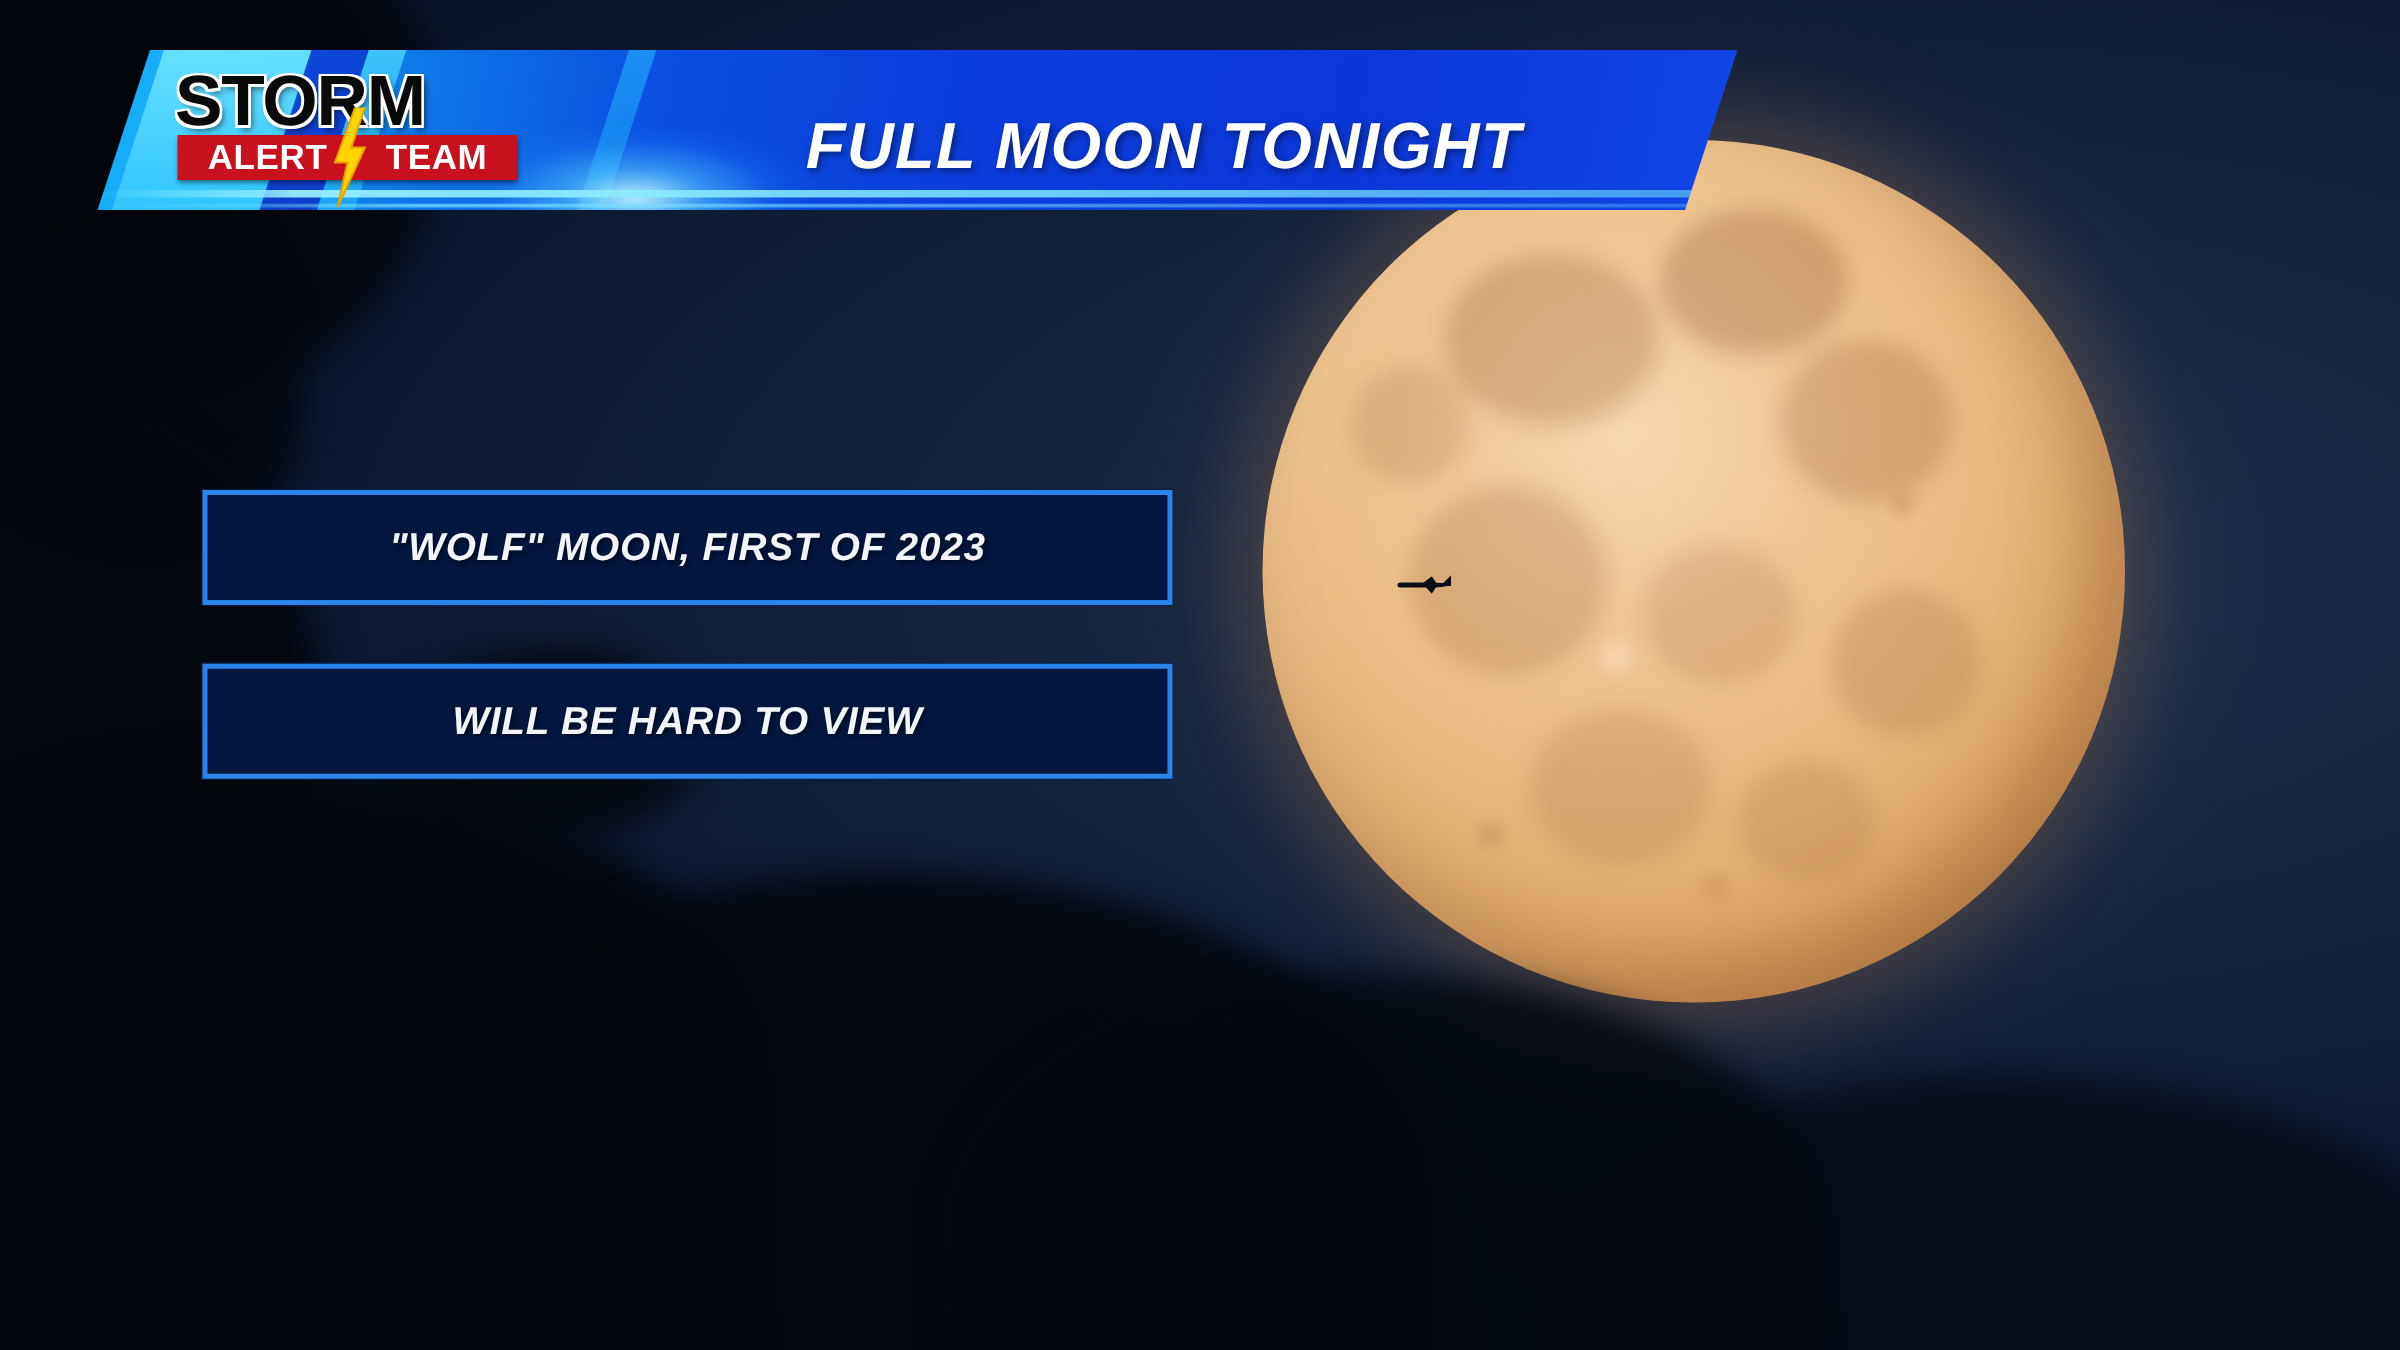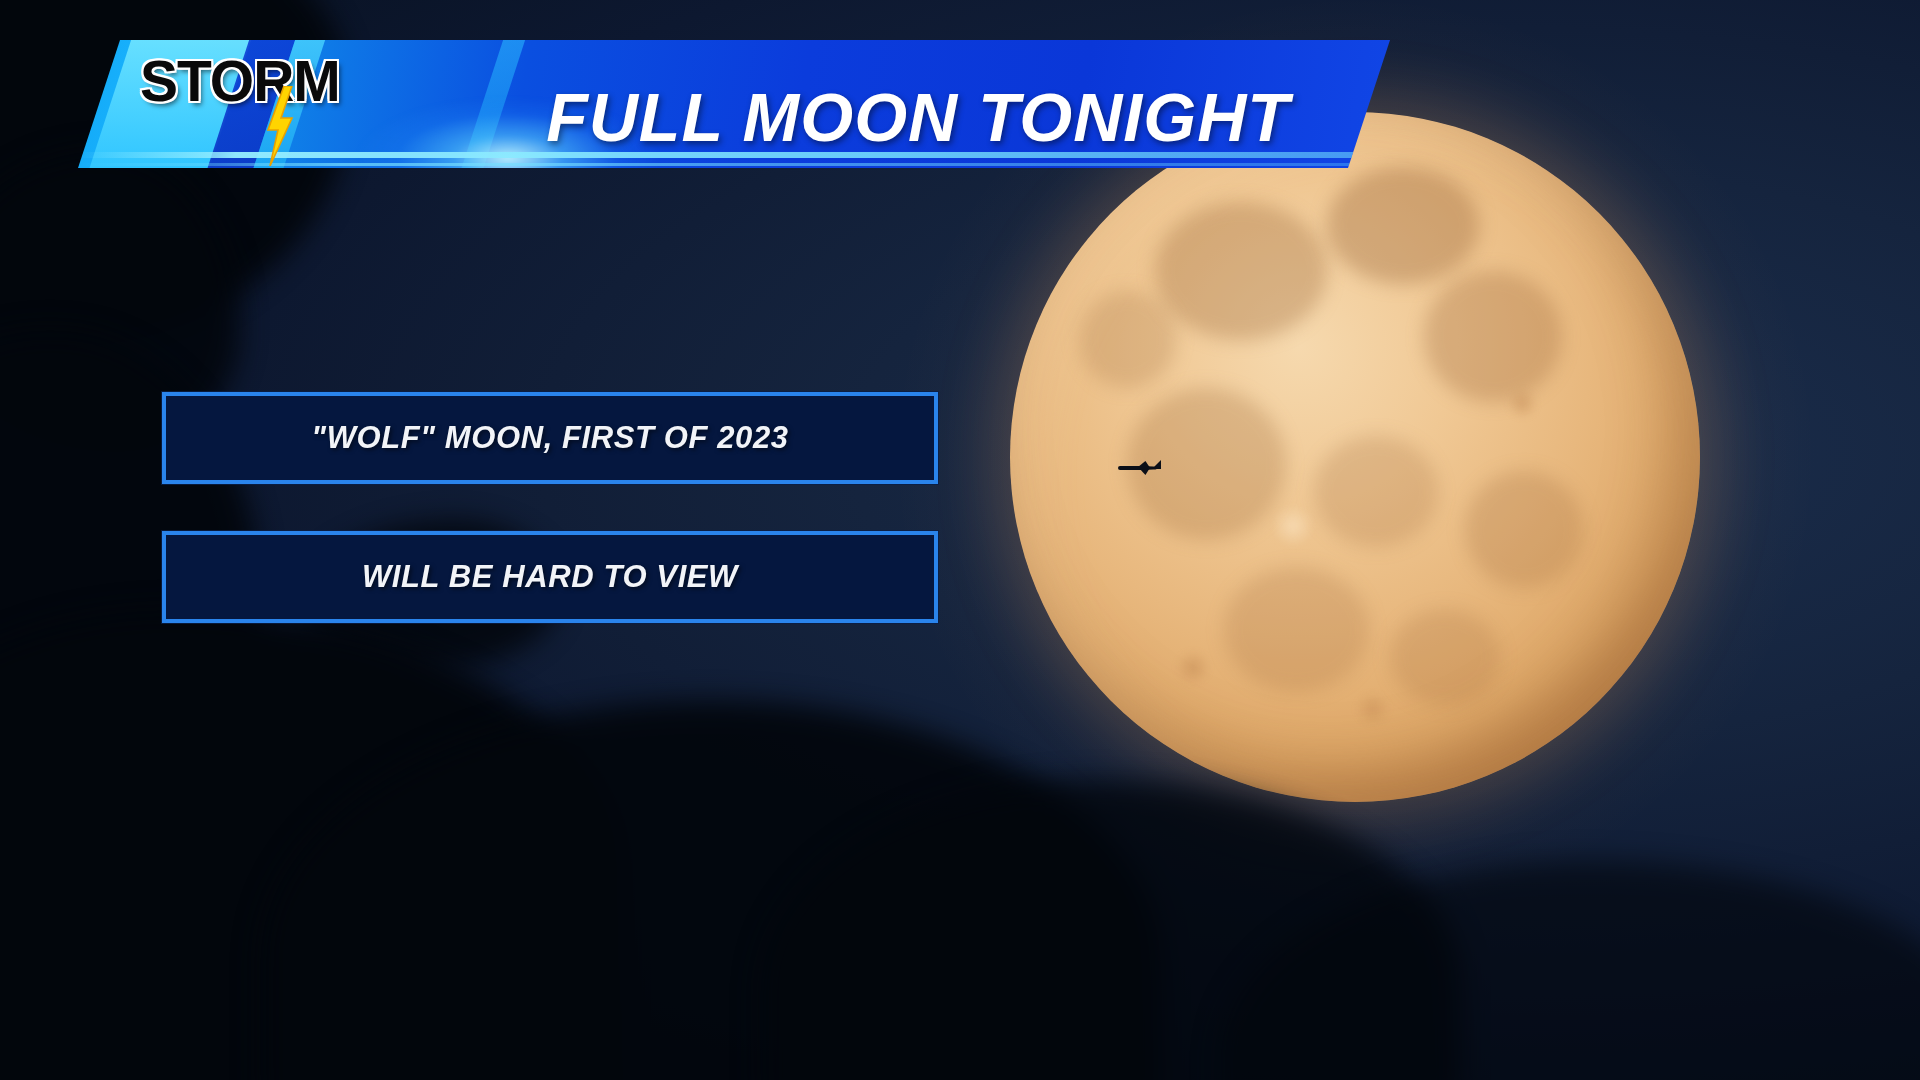--- a/index.html
+++ b/index.html
@@ -92,22 +92,22 @@
   .logo-storm{position:absolute;left:0;top:2px;width:100%;
     font-size:57px;font-weight:bold;letter-spacing:-1px;color:#0a0a0a;
     line-height:58px;
     text-shadow:2px 0 0 #fff,-2px 0 0 #fff,0 2px 0 #fff,0 -2px 0 #fff,2px 2px 0 #fff,-2px 2px 0 #fff,2px -2px 0 #fff,-2px -2px 0 #fff,3px 4px 5px rgba(0,0,0,.55);}
   .logo-bar{position:absolute;left:2px;top:58px;width:272px;height:36px;background:#c8111c;
     box-shadow:0 2px 4px rgba(0,0,0,.5);}
   .logo-bar-text{position:absolute;left:0;top:0;width:100%;height:36px;line-height:36px;
     color:#fff;font-size:28px;font-weight:bold;letter-spacing:.5px;text-align:center;}
   .bolt{position:absolute;left:124px;top:36px;width:30px;height:80px;z-index:4;}
 
-  .banner-title{position:absolute;left:400px;top:38px;width:880px;height:78px;line-height:78px;
-    color:#fff;font-size:68px;font-weight:bold;font-style:italic;letter-spacing:1px;text-align:center;
+  .banner-title{position:absolute;left:413px;top:38px;width:880px;height:78px;line-height:78px;
+    color:#fff;font-size:52px;font-weight:bold;font-style:italic;letter-spacing:1px;text-align:center;
     text-shadow:2px 3px 6px rgba(0,0,0,.45);white-space:nowrap;}
 
   
   .bullets{position:absolute;left:162px;top:392px;width:776px;}
   .bullet{position:relative;height:84px;margin-bottom:47px;
     background:#051churchill;background:#05173f;border:4px solid #2a84ec;
     display:flex;align-items:center;justify-content:center;
     box-shadow:0 0 0 1px rgba(10,30,70,.8);}
   .bullet span{color:#f2f4f8;font-size:31px;font-weight:bold;font-style:italic;letter-spacing:.6px;
     white-space:nowrap;text-shadow:2px 2px 4px rgba(0,0,0,.5);}
@@ -160,20 +160,27 @@
     <div class="b-streak s1"></div>
     <div class="b-streak s2"></div>
     <div class="b-streak s3"></div>
     <div class="b-streak s4"></div>
     <div class="b-hotspot"></div>
     <div class="b-underline"></div>
     <div class="b-underline2"></div>
 
     <div class="logo">
       <div class="logo-storm">STORM</div>
+      <div class="logo-bar">
+        <div class="logo-bar-text">
+          <span>ALERT</span>
+          <span style="display:inline-block;width:30px"></span>
+          <span>TEAM</span>
+        </div>
+      </div>
       <svg class="bolt" viewBox="0 0 30 80">
         <polygon points="20,0 4,44 14,44 6,80 28,32 17,32 28,0" fill="#ffd400" stroke="#e8a100" stroke-width="1.6"></polygon>
       </svg>
     </div>
 
     <div class="banner-title">FULL MOON TONIGHT</div>
   </div>
 
   <div class="bullets">
     <div class="bullet">

